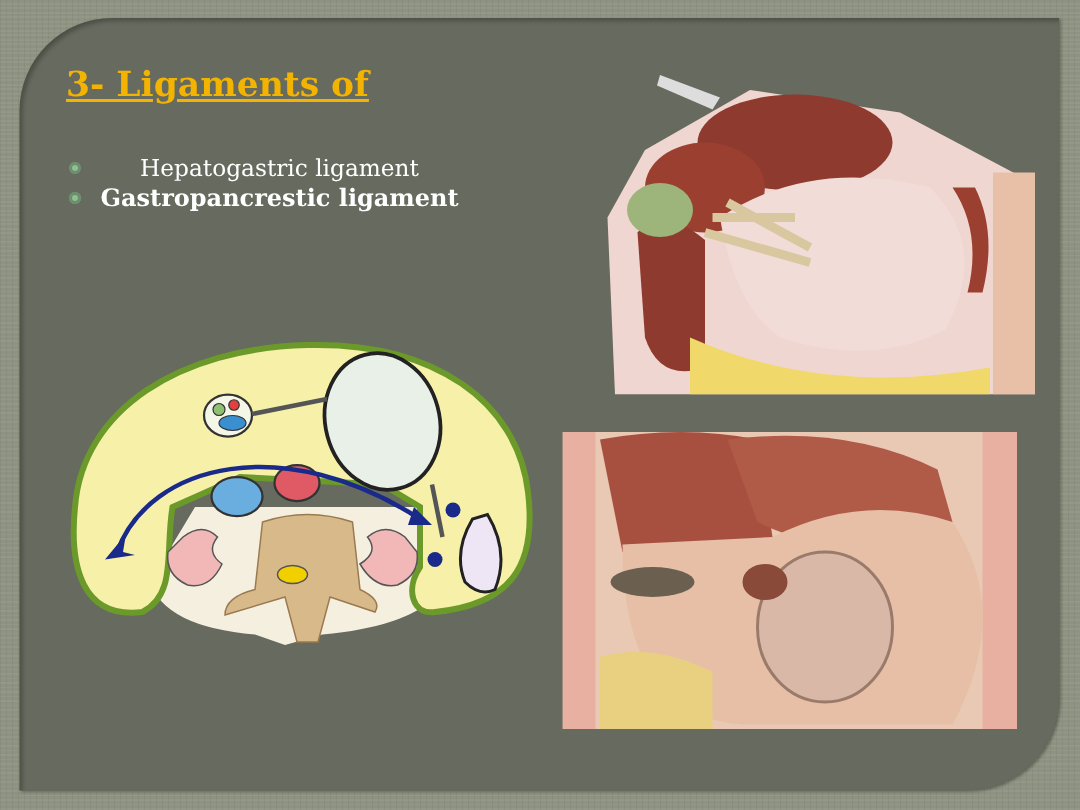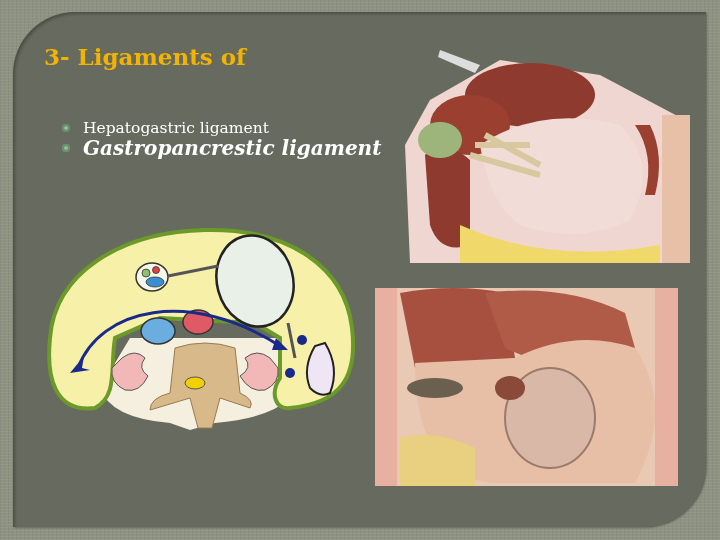--- a/index.html
+++ b/index.html
@@ -5,26 +5,26 @@
   html,body{margin:0;padding:0;}
   body{width:720px;height:540px;overflow:hidden;position:relative;
     background:#8d9281;
     background-image:repeating-linear-gradient(0deg, rgba(255,255,255,0.05) 0 1px, transparent 1px 3px),
                      repeating-linear-gradient(90deg, rgba(0,0,0,0.04) 0 1px, transparent 1px 4px);
     font-family:"DejaVu Serif", serif;}
   .panel{position:absolute;left:13px;top:12px;width:693px;height:515px;
     background:#676a5e;border-radius:62px 0 62px 0;
     box-shadow: inset 2px 2px 3px rgba(0,0,0,0.25), 1px 1px 2px rgba(0,0,0,0.3);}
   .title{position:absolute;left:44px;top:42px;color:#f2b400;font-family:"DejaVu Serif",serif;
-    font-weight:bold;font-size:23px;line-height:29px;margin:0;}
+    font-weight:bold;font-size:23px;line-height:29px;margin:0;text-decoration:underline;}
   .title .l2{display:block;padding-left:22px;}
-  .bullets{position:absolute;left:44px;top:102px;margin:16px;padding:0;list-style:none;}
+  .bullets{position:absolute;left:44px;top:102px;margin:0;padding:0;list-style:none;text-align:center;}
   .bullets li{position:relative;padding-left:23px;color:#ffffff;font-size:15.5px;line-height:20px;
     font-family:"DejaVu Serif",serif;}
-  .bullets li.bold{font-weight:bold;font-size:20px;font-style:italic;}
+  .bullets li.bold{font-weight:bold;font-size:16px;}
   .bullet-dot{position:absolute;left:2px;top:6px;width:8px;height:8px;border-radius:50%;
     background:#6c8a6c;box-shadow:0 0 0 1.5px #6e8f70 inset;}
   .bullet-dot::after{content:"";position:absolute;left:2px;top:2px;width:4px;height:4px;border-radius:50%;background:#8fc08f;}
   .figure{position:absolute;}
   svg{display:block;}
 </style>
 </head>
 <body>
 
 <div class="panel"></div>

